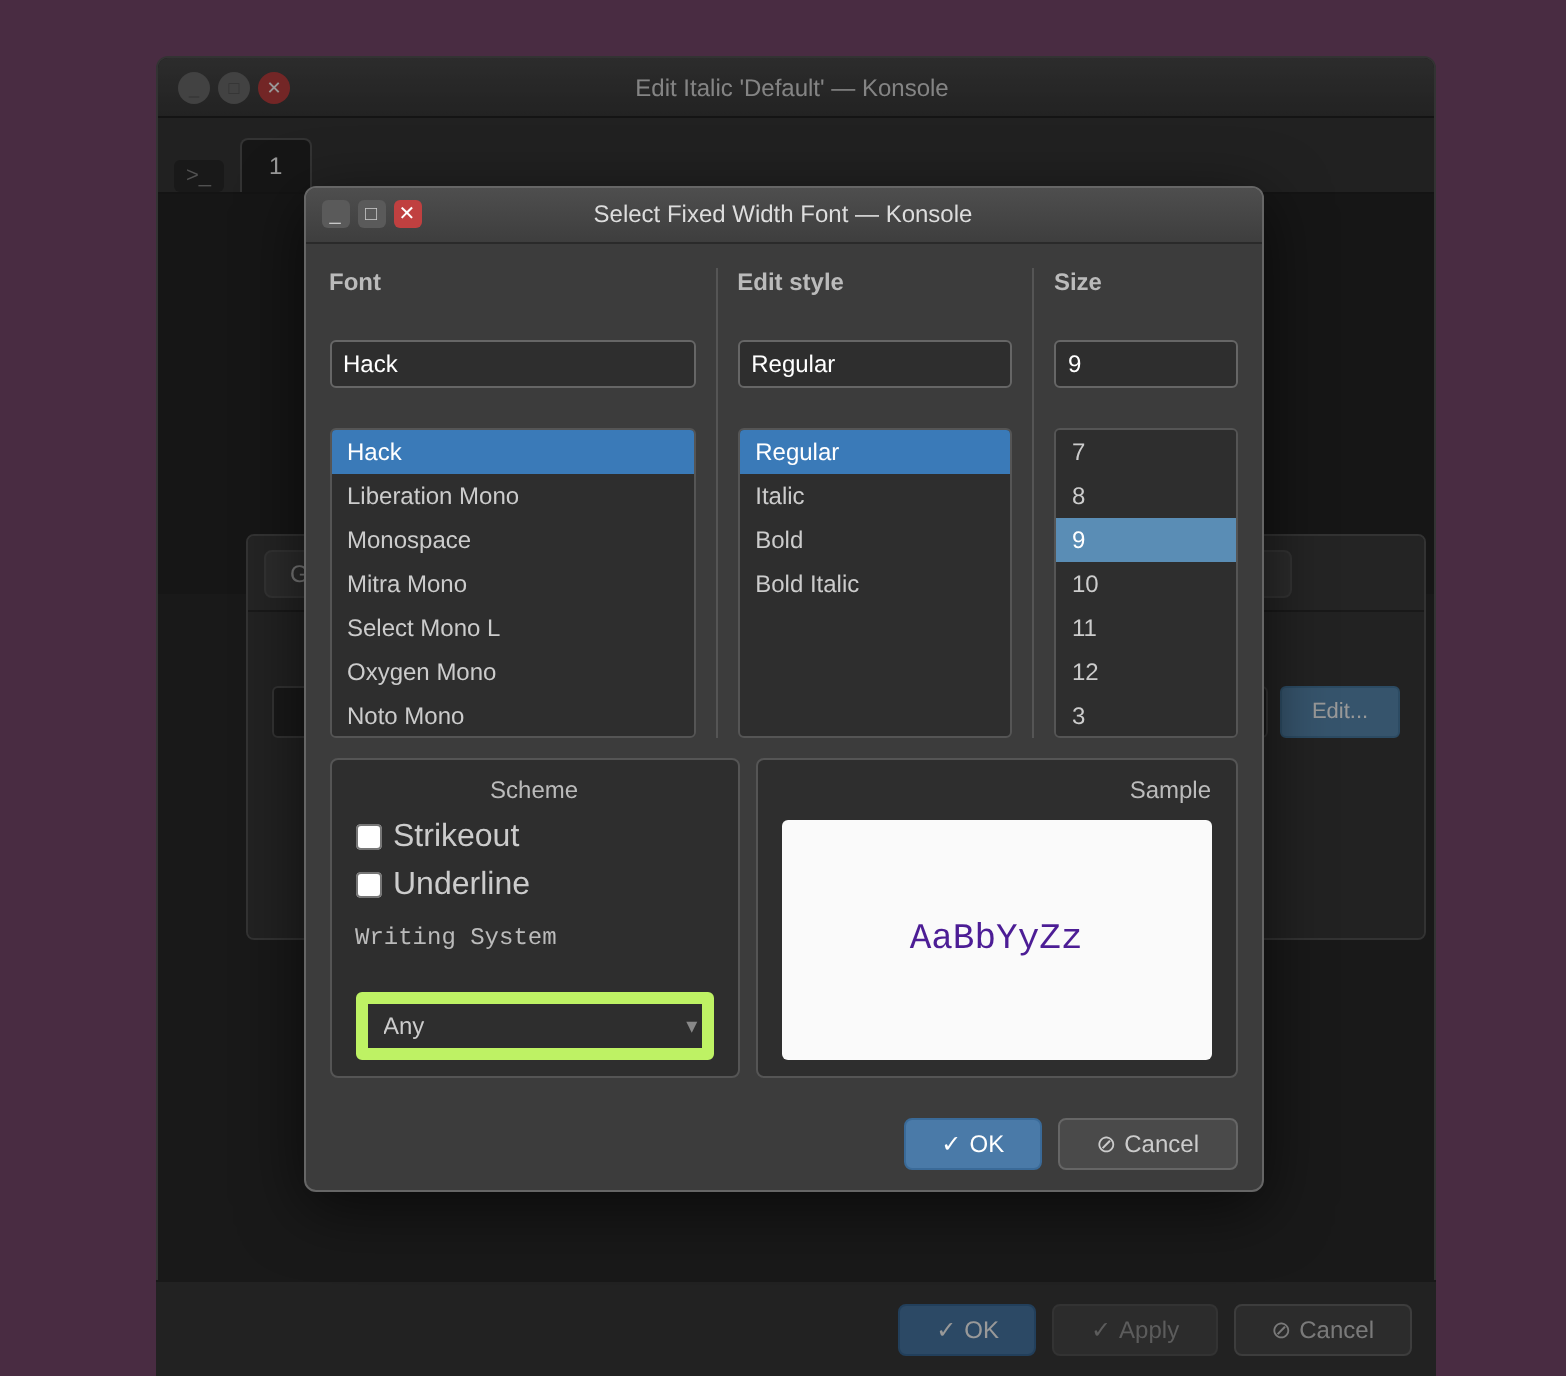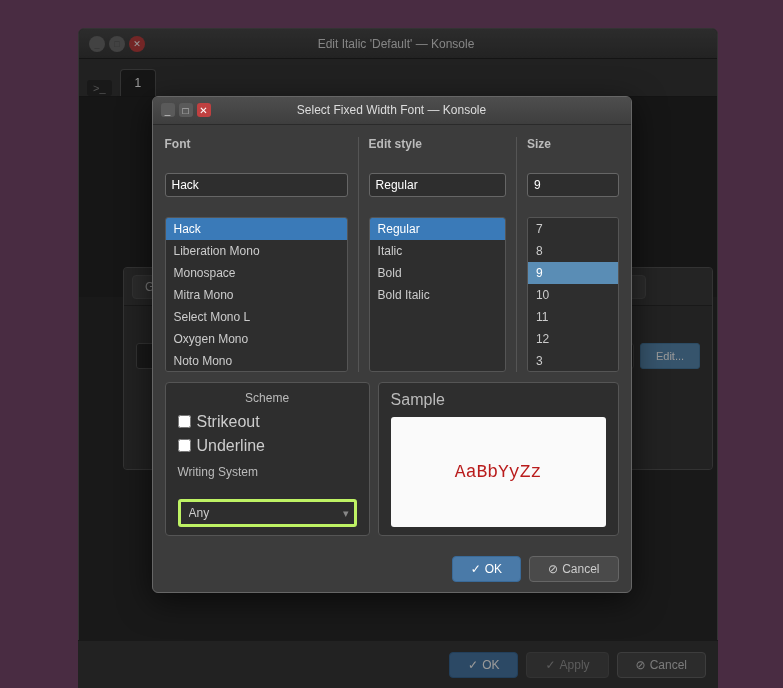--- a/index.html
+++ b/index.html
@@ -292,24 +292,25 @@
       font-size: 16px;
     }
 
     .writing-system {
       margin-top: 10px;
     }
     .writing-system-label {
       color: #bbb;
       font-size: 12px;
       margin-bottom: 20px;
+      font-family: Liberation Mono, monospace;
     }
     .writing-system-select {
       background: #2e2e2e;
-      border: 3px solid #bef264;
+      border: 6px solid #bef264;
       border-radius: 3px;
       color: #ccc;
       padding: 4px 8px;
       font-size: 12px;
       width: 100%;
       outline: none;
       appearance: none;
       -webkit-appearance: none;
       cursor: pointer;
       position: relative;
@@ -331,38 +332,38 @@
     .sample-box {
       flex: 1.2;
       background: #2e2e2e;
       border: 1px solid #555;
       border-radius: 4px;
       padding: 8px 12px;
       display: flex;
       flex-direction: column;
     }
     .sample-title {
-      text-align: left;
+      text-align: right;
       color: #bbb;
-      font-size: 16px;
+      font-size: 12px;
       margin-bottom: 8px;
     }
     .sample-area {
       flex: 1;
       background: #fafafa;
       border-radius: 3px;
       display: flex;
       align-items: center;
       justify-content: center;
       min-height: 60px;
     }
     .sample-text {
       font-family: 'Courier New', monospace;
       font-size: 18px;
-      color: #b91c1c;
+      color: #4c1d95;
     }
 
     .dialog-footer {
       display: flex;
       justify-content: flex-end;
       gap: 8px;
       padding: 8px 12px 10px;
     }
     .dialog-btn {
       padding: 5px 18px;

